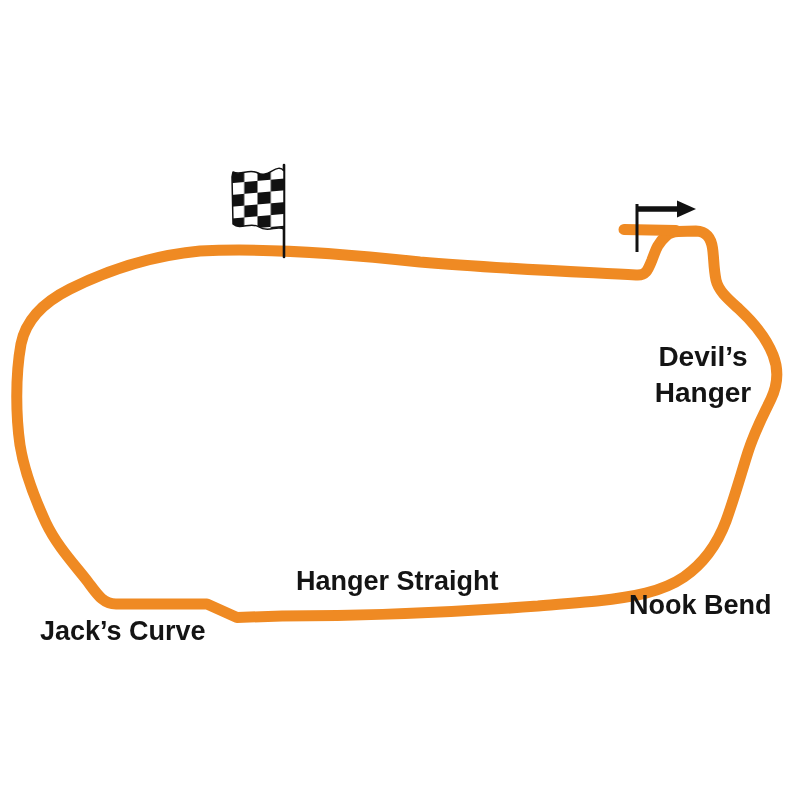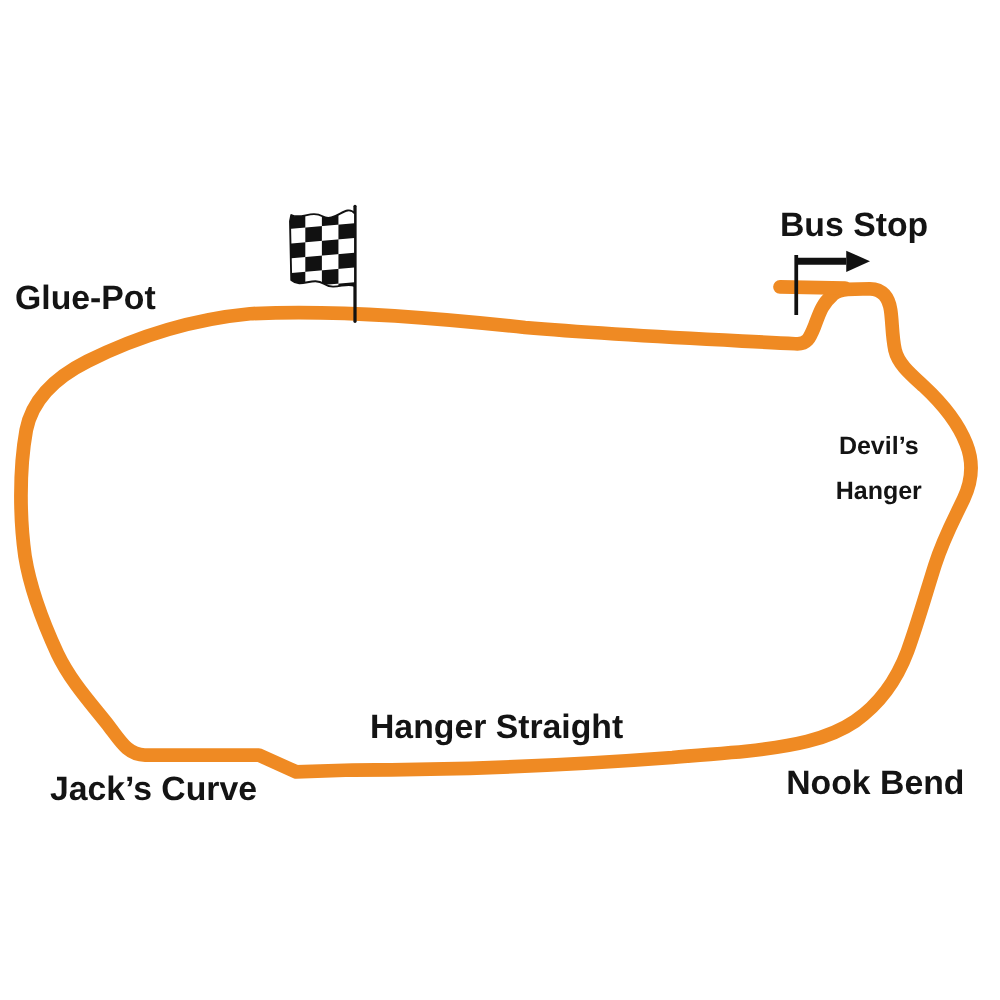--- a/index.html
+++ b/index.html
@@ -15,32 +15,32 @@
   .tlabel {
     position: absolute;
     color: #141414;
     font-weight: 700;
     font-size: 27px;
     line-height: 1.05;
     white-space: nowrap;
     letter-spacing: 0px;
   }
   .tlabel.big {
-    font-size: 20px;
+    font-size: 28px;
     line-height: 36px;
     text-align: center;
     white-space: normal;
   }
   #lbl-glue-pot        { left: 12px;  top: 224px; }
   #lbl-paddock         { left: 266px; top: 282px; }
   #lbl-bus-stop        { left: 624px; top: 166px; }
   #lbl-devils-elbow    { left: 642px; top: 339px; width: 122px; }
   #lbl-hanger          { left: 296px; top: 567px; }
   #lbl-jacks           { left: 40px;  top: 617px; }
-  #lbl-nook            { left: 629px; top: 612px; text-align: center; }
+  #lbl-nook            { left: 629px; top: 591px; text-align: center; }
 </style>
 </head>
 <body>
 
 <div class="canvas">
 
   <svg width="800" height="800" viewBox="0 0 800 800">
     <defs>
       <pattern id="chk" patternUnits="userSpaceOnUse" x="231" y="168" width="26.5" height="23.6" patternTransform="skewY(-5)">
         <rect width="26.5" height="23.6" fill="#ffffff"></rect>
@@ -92,24 +92,22 @@
                Z"></path>
     </g>
 
     <g>
       <line x1="637" y1="204" x2="637" y2="252" stroke="#111111" stroke-width="3"></line>
       <line x1="637" y1="209" x2="677" y2="209" stroke="#111111" stroke-width="5.5"></line>
       <polygon fill="#111111" points="677,200.5 696,209 677,217.5"></polygon>
     </g>
   </svg>
 
-  <div class="tlabel" id="lbl-glue-pot">Glue-Pot</div>
 
 
-  <div class="tlabel" id="lbl-bus-stop">Bus Stop</div>
 
   <div class="tlabel big" id="lbl-devils-elbow">
     <div>Devil’s</div>
     <div>Hanger</div>
   </div>
 
   <div class="tlabel" id="lbl-hanger">Hanger Straight</div>
 
   <div class="tlabel" id="lbl-jacks">Jack’s Curve</div>
 

